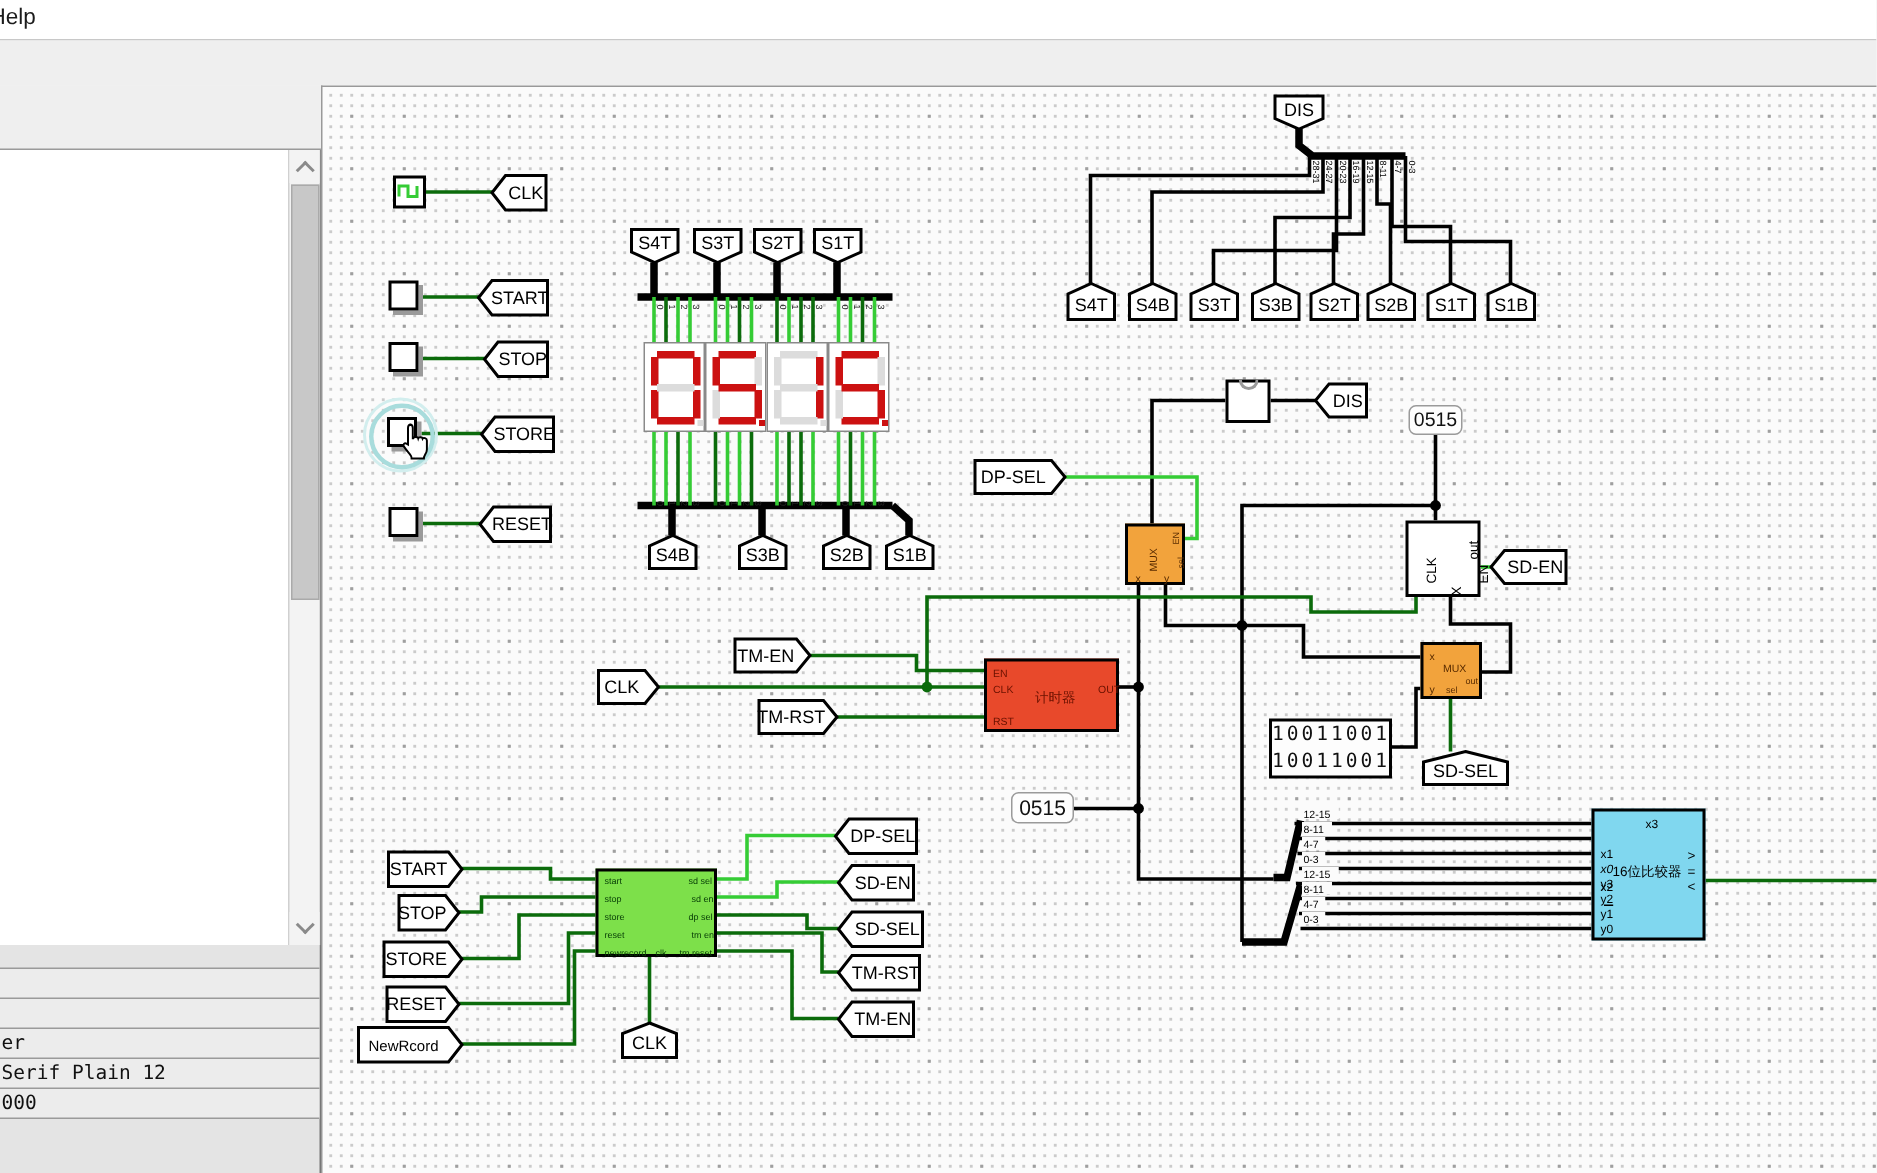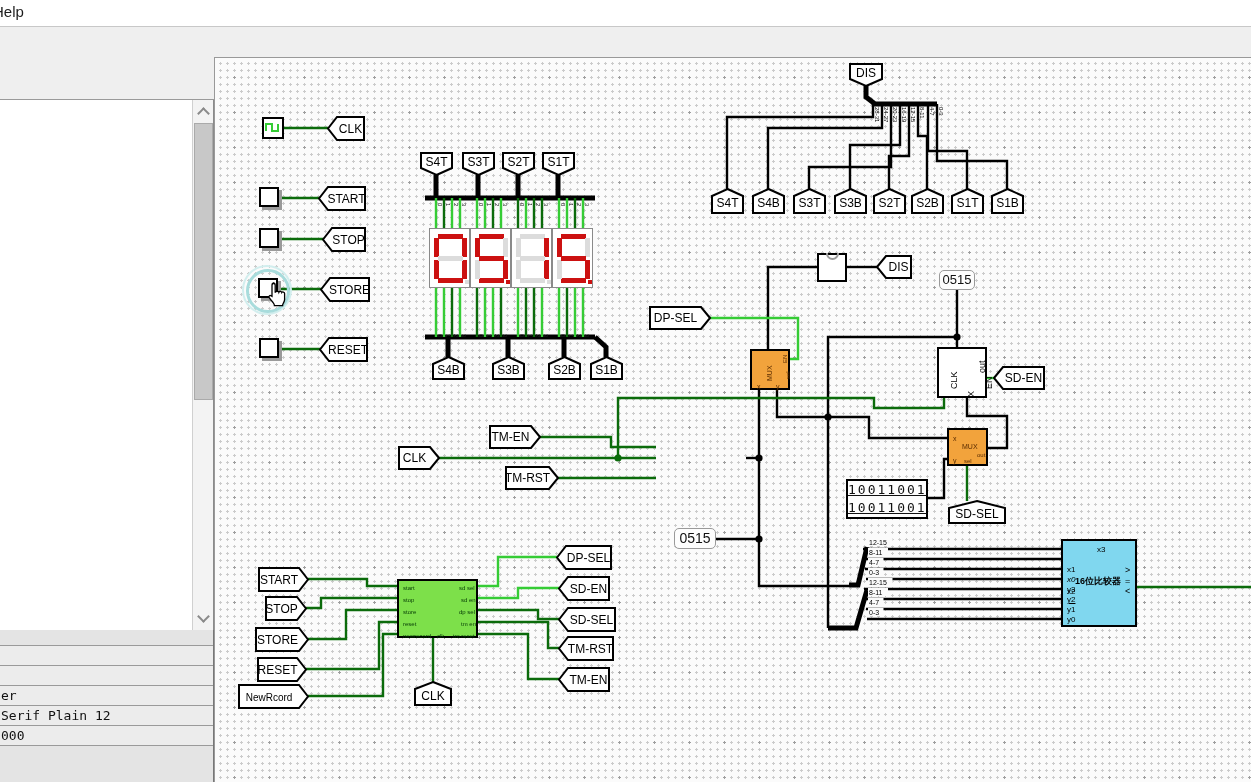--- a/index.html
+++ b/index.html
@@ -36,21 +36,21 @@
           background-size:35px 35px,7px 7px;background-position:2px 2px,2px 2px;}
   #wiresvg{position:absolute;left:0;top:0;}
   .comp{position:absolute;box-sizing:border-box;}
   .comp span{position:absolute;white-space:pre;line-height:1;}
   .rot{transform:rotate(-90deg);transform-origin:left top;}
   .btn3d{position:absolute;width:20px;height:20px;background:#fff;border:2px solid #000;
          box-shadow:3px 3px 0 #9a9a9a;box-sizing:border-box;}
   .const{position:absolute;box-sizing:border-box;background:#fdfdfd;border:1px solid #9a9a9a;
          border-radius:5px;color:#111;text-align:center;}
   .const.hard{border:2px solid #000;border-radius:0;font-family:"DejaVu Sans Mono",monospace;
-              letter-spacing:2px;text-align:center;text-decoration:underline;}
+              letter-spacing:2px;text-align:center;}
   .display{position:absolute;width:41px;height:60px;background:#fff;border:1px solid #8a8a8a;box-sizing:border-box;}
   .seg{position:absolute;}
   #ring1,#ring2{position:absolute;border-radius:50%;}
   #ring1{left:246px;top:269px;width:38px;height:38px;border:3px solid #a8dcdc;}
   #ring2{left:242px;top:265px;width:46px;height:46px;border:2px solid #d2eeee;}
   #cursor{position:absolute;left:266px;top:281px;}
   .notch{position:absolute;width:9px;height:5px;border:2px solid #9a9a9a;border-top:none;
          border-radius:0 0 8px 8px;background:transparent;}
 </style>
 </head>
@@ -411,20 +411,27 @@
       <span style="left: 5px; top: 32px; font-size: 7px; color: rgb(90, 44, 0);">x</span>
       <span style="left: 24px; top: 32px; font-size: 7px; color: rgb(90, 44, 0);">y</span>
     </div>
     <div class="comp" style="left: 732px; top: 370px; width: 41px; height: 38px; background: rgb(242, 163, 60); border: 2px solid rgb(0, 0, 0);">
       <span style="left: 4px; top: 5px; font-size: 7px; color: rgb(90, 44, 0);">x</span>
       <span style="left: 13px; top: 13px; font-size: 7px; color: rgb(90, 44, 0);">MUX</span>
       <span style="left: 4px; top: 27px; font-size: 7px; color: rgb(90, 44, 0);">y</span>
       <span style="left: 28px; top: 22px; font-size: 6px; color: rgb(90, 44, 0);">out</span>
       <span style="left: 15px; top: 28px; font-size: 6px; color: rgb(90, 44, 0);">sel</span>
     </div>
+    <div class="comp" style="left: 441px; top: 381px; width: 90px; height: 49px; background: rgb(232, 73, 43); border: 2px solid rgb(0, 0, 0);">
+      <span style="left: 4px; top: 5px; font-size: 7px; color: rgb(107, 18, 0);">EN</span>
+      <span style="left: 4px; top: 16px; font-size: 7px; color: rgb(107, 18, 0);">CLK</span>
+      <span style="left: 4px; top: 37px; font-size: 7px; color: rgb(107, 18, 0);">RST</span>
+      <span style="left: 74px; top: 16px; font-size: 7px; color: rgb(107, 18, 0);">OUT</span>
+      <span style="left: 32px; top: 20px; font-size: 9px; color: rgb(107, 18, 0);">计时器</span>
+    </div>
     <div class="comp" style="left: 722px; top: 289px; width: 50px; height: 51px; background: rgb(255, 255, 255); border: 2px solid rgb(0, 0, 0);">
       <span class="rot" style="left: 11px; top: 40px; font-size: 9px; color: rgb(0, 0, 0);">CLK</span>
       <span class="rot" style="left: 39px; top: 24px; font-size: 9px; color: rgb(0, 0, 0);">out</span>
       <span class="rot" style="left: 28px; top: 48px; font-size: 9px; color: rgb(0, 0, 0);">X</span>
       <span class="rot" style="left: 46px; top: 40px; font-size: 9px; color: rgb(0, 0, 0);">EN</span>
     </div>
     <div class="comp" style="left: 182px; top: 521px; width: 81px; height: 59px; background: rgb(125, 224, 74); border: 2px solid rgb(0, 0, 0);">
       <span style="left: 4px; top: 4px; font-size: 6px; color: rgb(6, 60, 6);">start</span>
       <span style="left: 4px; top: 16px; font-size: 6px; color: rgb(6, 60, 6);">stop</span>
       <span style="left: 4px; top: 28px; font-size: 6px; color: rgb(6, 60, 6);">store</span>
@@ -442,21 +449,21 @@
       <span style="left: 4px; top: 15px; font-size: 8px; color: rgb(0, 0, 0); margin-top: 32px;">x2</span>
       <span style="left: 4px; top: 25px; font-size: 8px; color: rgb(0, 0, 0);">x1</span>
       <span style="left: 4px; top: 35px; font-size: 8px; color: rgb(0, 0, 0); font-style: italic;">x0</span>
       <span style="left: 4px; top: 45px; font-size: 8px; color: rgb(0, 0, 0);">y3</span>
       <span style="left: 4px; top: 55px; font-size: 8px; color: rgb(0, 0, 0); text-decoration: underline;">y2</span>
       <span style="left: 4px; top: 65px; font-size: 8px; color: rgb(0, 0, 0);">y1</span>
       <span style="left: 4px; top: 75px; font-size: 8px; color: rgb(0, 0, 0);">y0</span>
       <span style="left: 62px; top: 25px; font-size: 9px; color: rgb(0, 0, 0);">&gt;</span>
       <span style="left: 62px; top: 36px; font-size: 9px; color: rgb(0, 0, 0);">=</span>
       <span style="left: 62px; top: 46px; font-size: 9px; color: rgb(0, 0, 0);">&lt;</span>
-      <span style="left: 12px; top: 36px; font-size: 9px; color: rgb(0, 0, 0); font-weight: bold;">16位比较器</span>
+      <span style="left: 12px; top: 36px; font-size: 9px; color: rgb(0, 0, 0);">16位比较器</span>
     </div>
     <div class="comp" style="left: 602px; top: 195px; width: 30px; height: 29px; background: rgb(255, 255, 255); border: 2px solid rgb(0, 0, 0);">
       <div class="notch" style="left: 7px; top: -2px;"></div>
     </div>
     <div class="const" style="left: 724px; top: 212px; width: 36px; height: 20px; font-size: 13px; line-height: 17px; white-space: pre;">0515</div>
     <div class="const" style="left: 459px; top: 470px; width: 42px; height: 21px; font-size: 14px; line-height: 18px; white-space: pre;">0515</div>
     <div class="const hard" style="left: 631px; top: 421px; width: 82px; height: 40px; font-size: 13px; line-height: 18px; white-space: pre;">10011001
 10011001</div>
     <div class="btn3d" style="left: 44px; top: 129px;"></div>
     <div class="btn3d" style="left: 44px; top: 170px;"></div>

